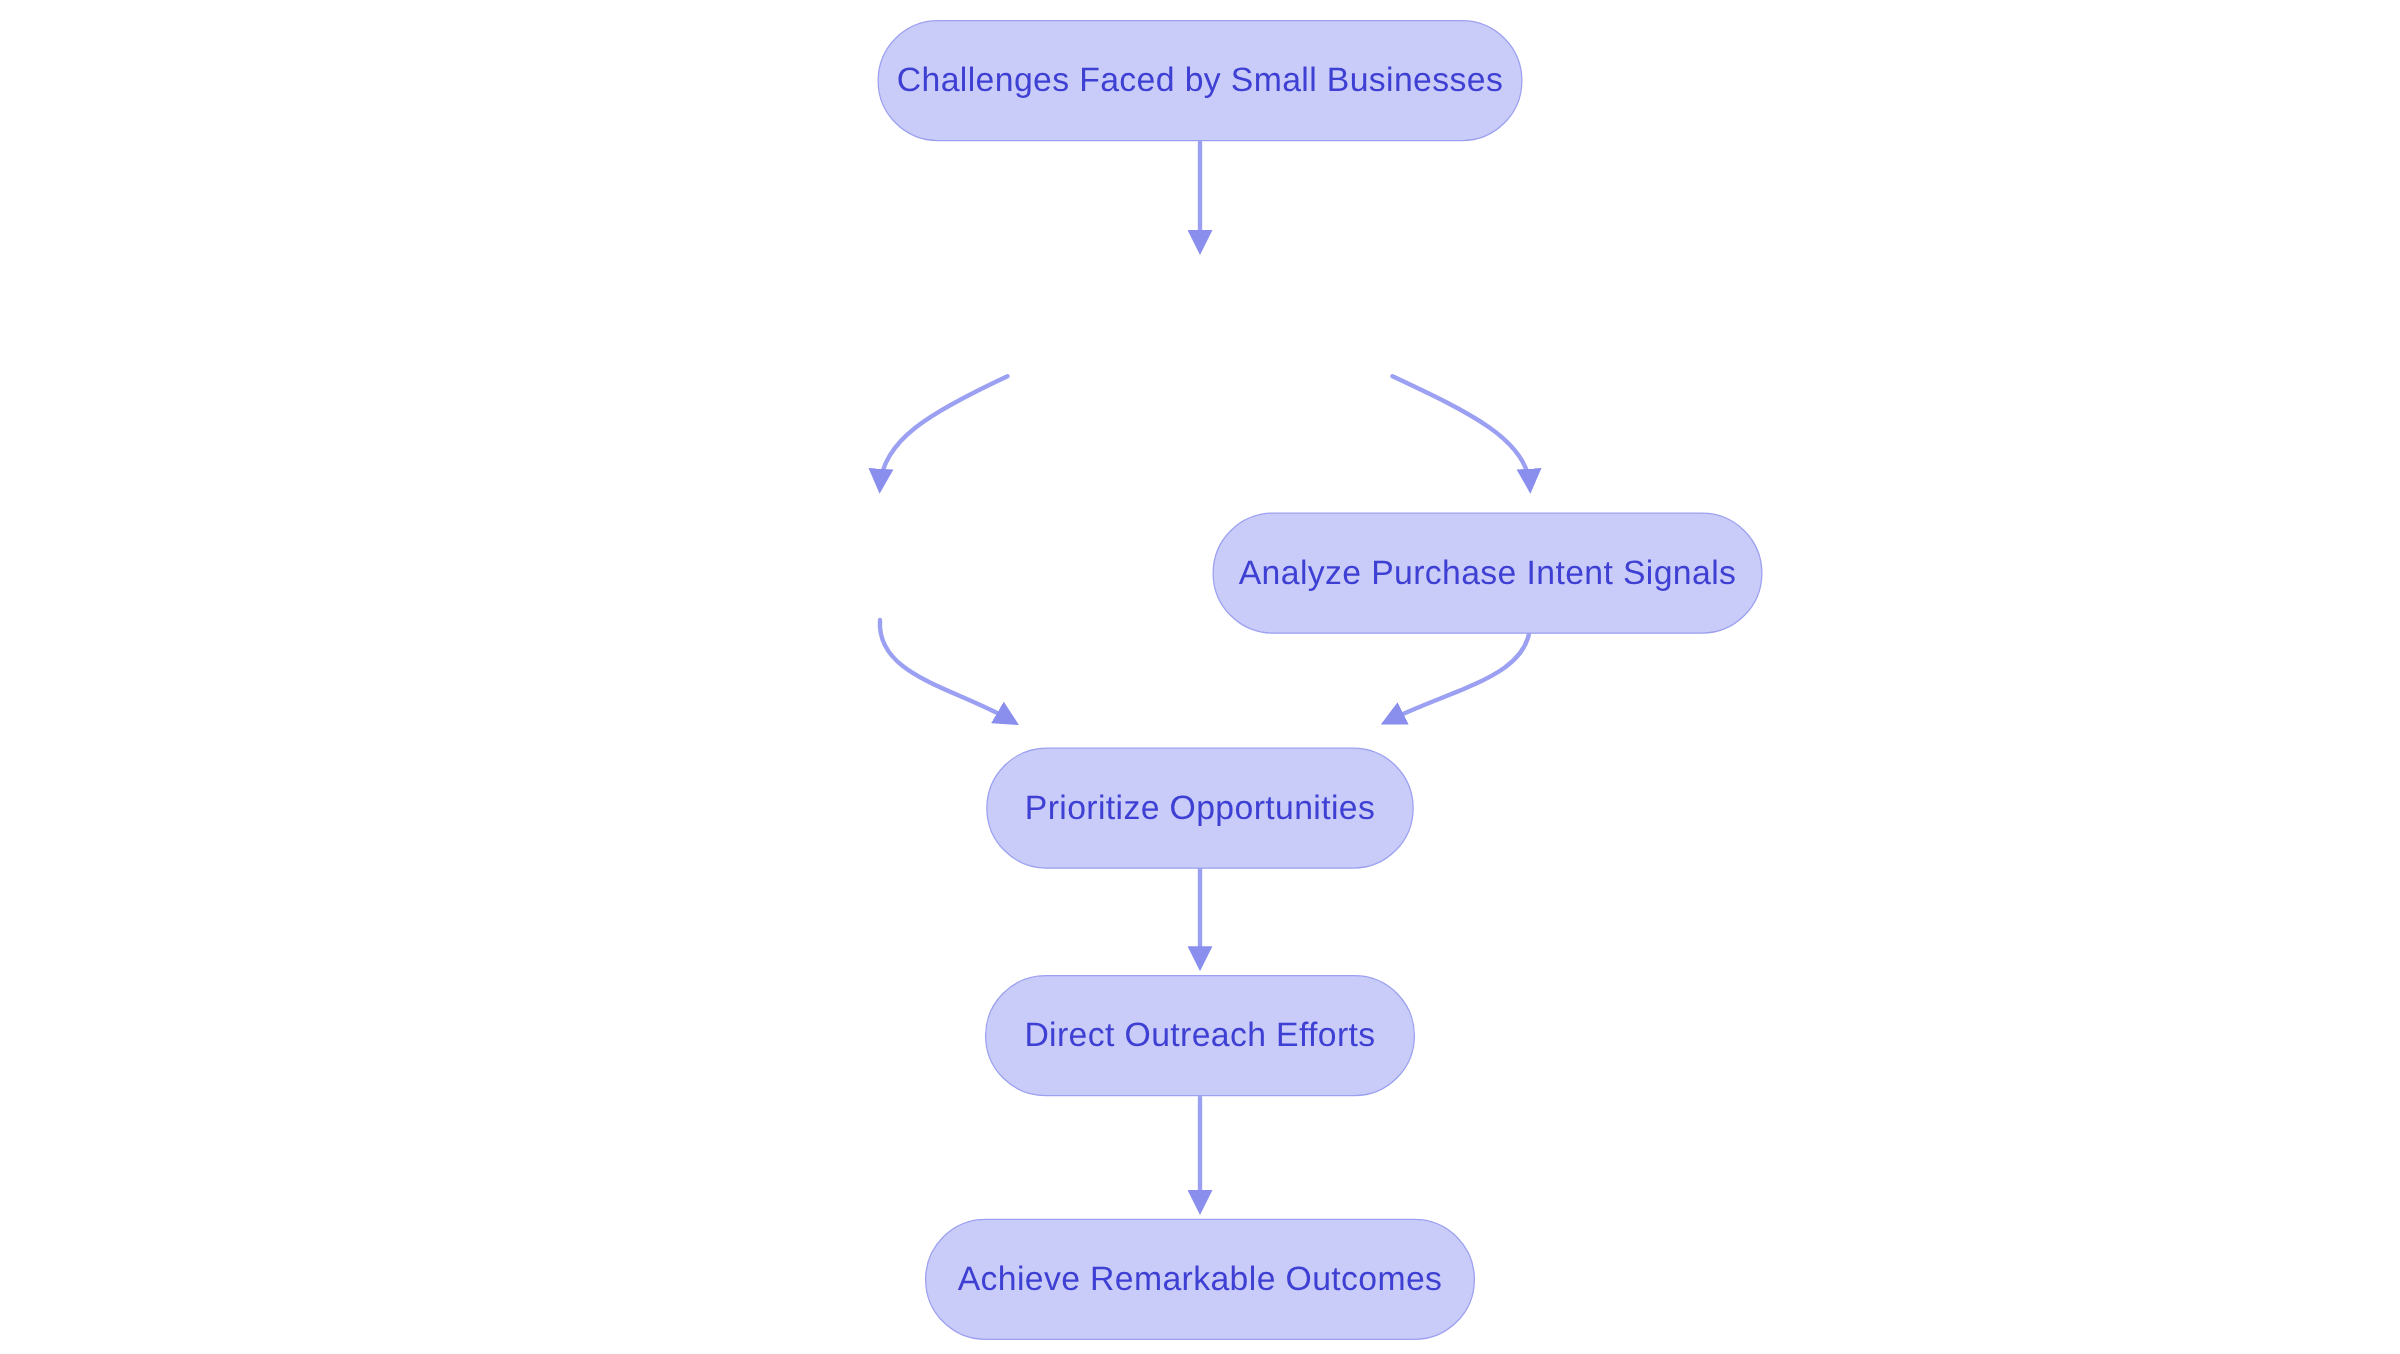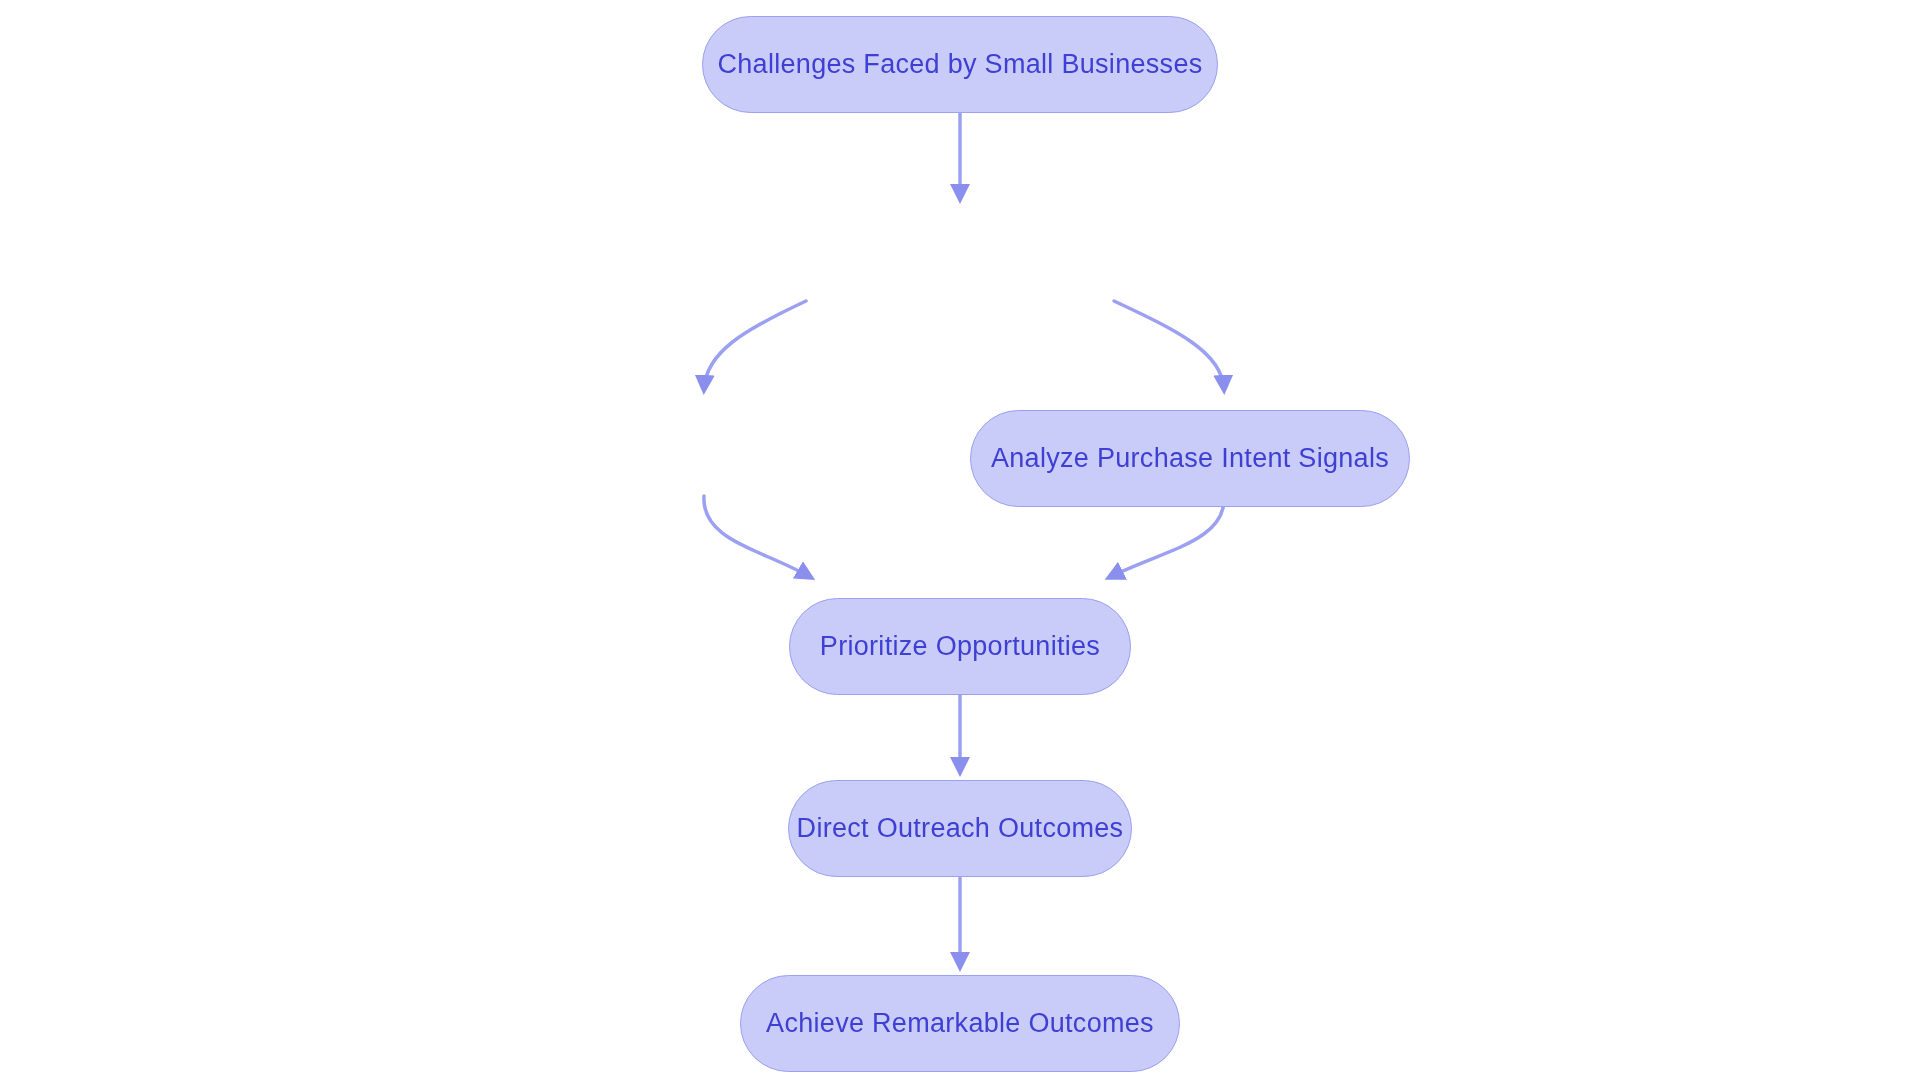--- a/index.html
+++ b/index.html
@@ -90,20 +90,20 @@
 
   <div class="node node-intent-signals">
     <span>Analyze Purchase Intent Signals</span>
   </div>
 
   <div class="node node-prioritize">
     <span>Prioritize Opportunities</span>
   </div>
 
   <div class="node node-outreach">
-    <span>Direct Outreach Outcomes</span>
+    <span>Direct Outreach Efforts</span>
   </div>
 
   <div class="node node-outcomes">
     <span>Achieve Remarkable Outcomes</span>
   </div>
 
 </div>
 
 </body></html>

